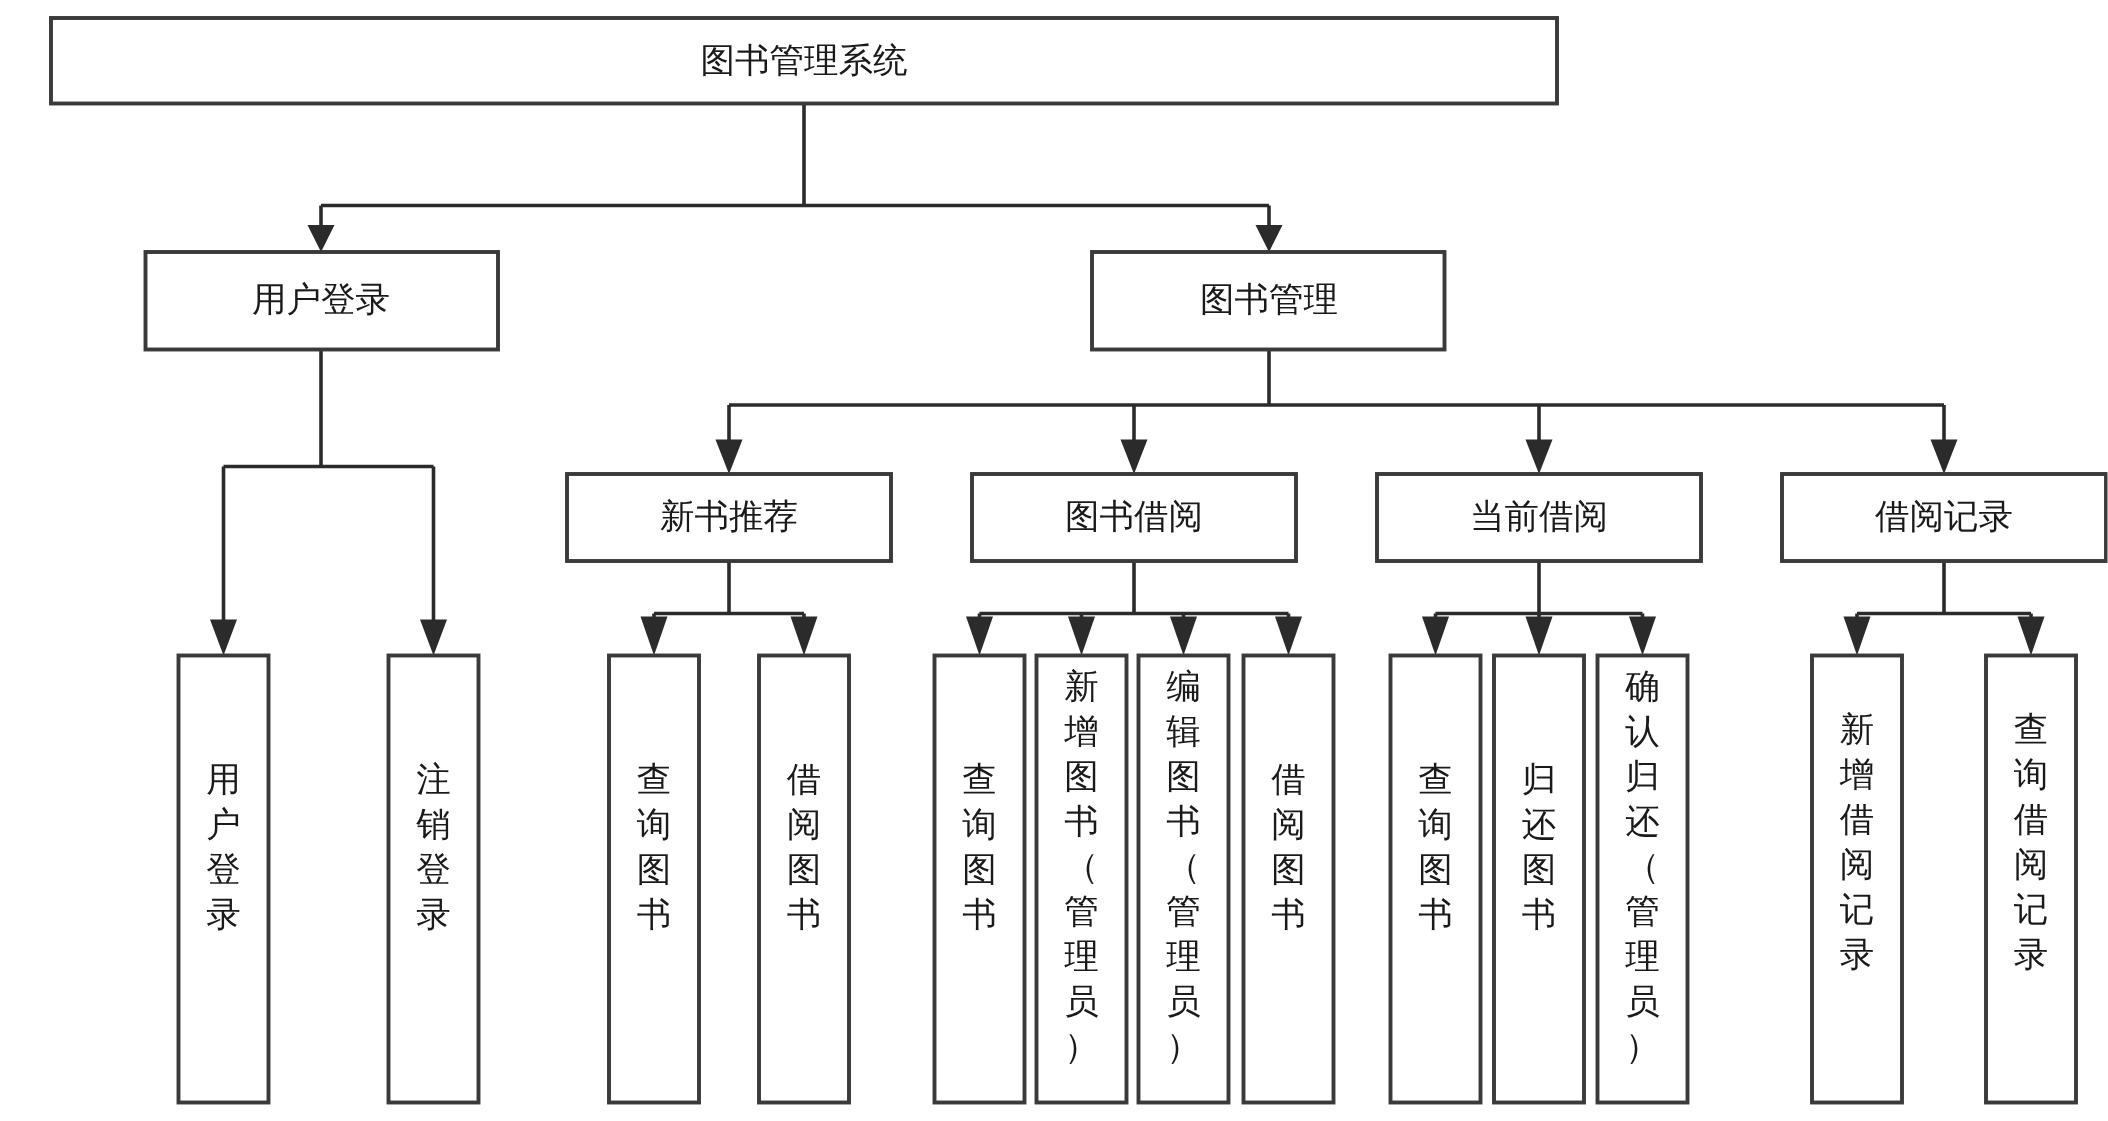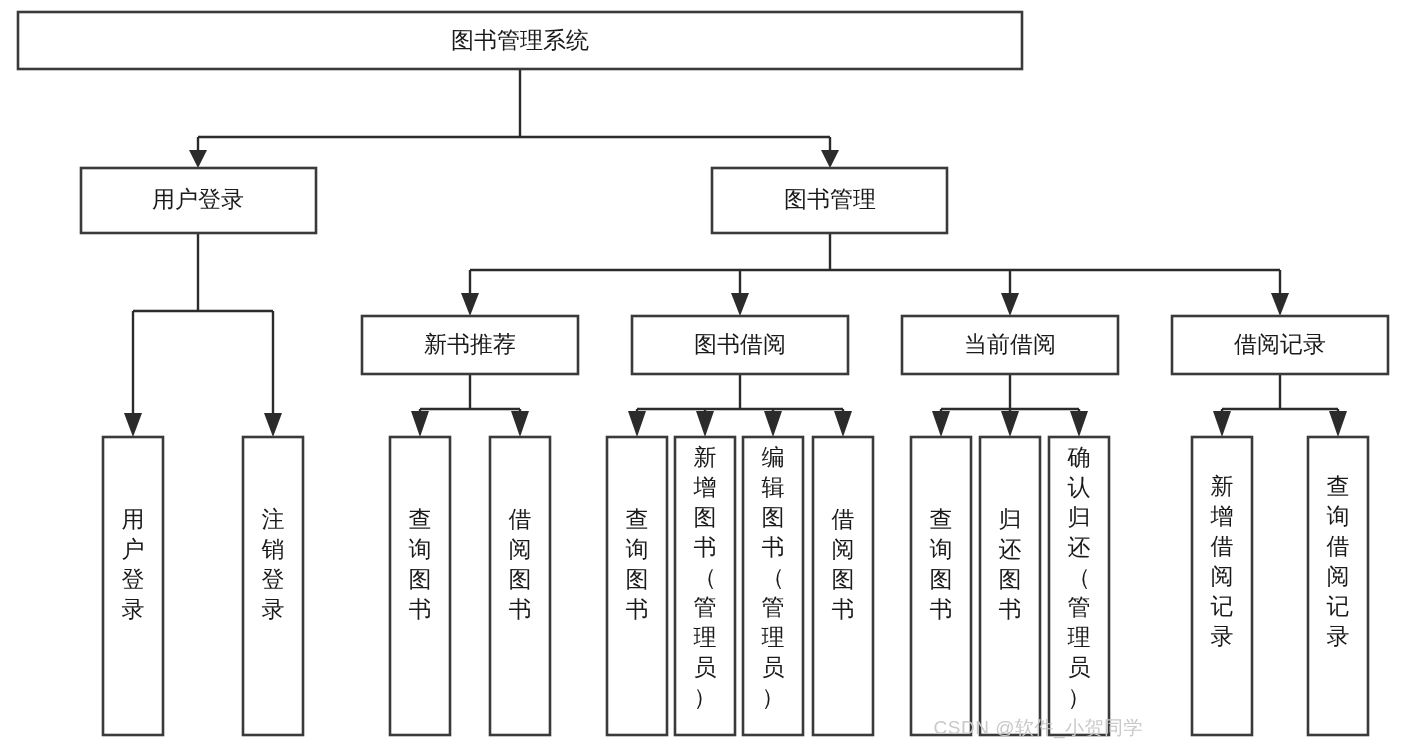--- a/index.html
+++ b/index.html
@@ -9,21 +9,21 @@
   }
   body {
     width: 1405px;
     height: 747px;
     position: relative;
     overflow: hidden;
     font-family: "Liberation Sans", "DejaVu Sans", sans-serif;
   }
   #diagram-root {
     position: absolute;
-    left: 0;
+    left: 16px;
     top: 0;
     width: 1155px;
     height: 747px;
   }
   svg.flow {
     display: block;
     width: 1405px;
     height: 747px;
   }
   .node-rect {
@@ -229,14 +229,13 @@
       <text class="node-label-v" x="1222" y="494"><tspan x="1222" dy="0">新</tspan><tspan x="1222" dy="30">增</tspan><tspan x="1222" dy="30">借</tspan><tspan x="1222" dy="30">阅</tspan><tspan x="1222" dy="30">记</tspan><tspan x="1222" dy="30">录</tspan></text>
     </g>
 
     <g>
       <rect class="node-rect" x="1308" y="437" width="60" height="298"></rect>
       <text class="node-label-v" x="1338" y="494"><tspan x="1338" dy="0">查</tspan><tspan x="1338" dy="30">询</tspan><tspan x="1338" dy="30">借</tspan><tspan x="1338" dy="30">阅</tspan><tspan x="1338" dy="30">记</tspan><tspan x="1338" dy="30">录</tspan></text>
     </g>
 
   </svg>
 
-  <div class="watermark">CSDN @软件_小贺同学</div>
 </div>
 
 </body></html>

